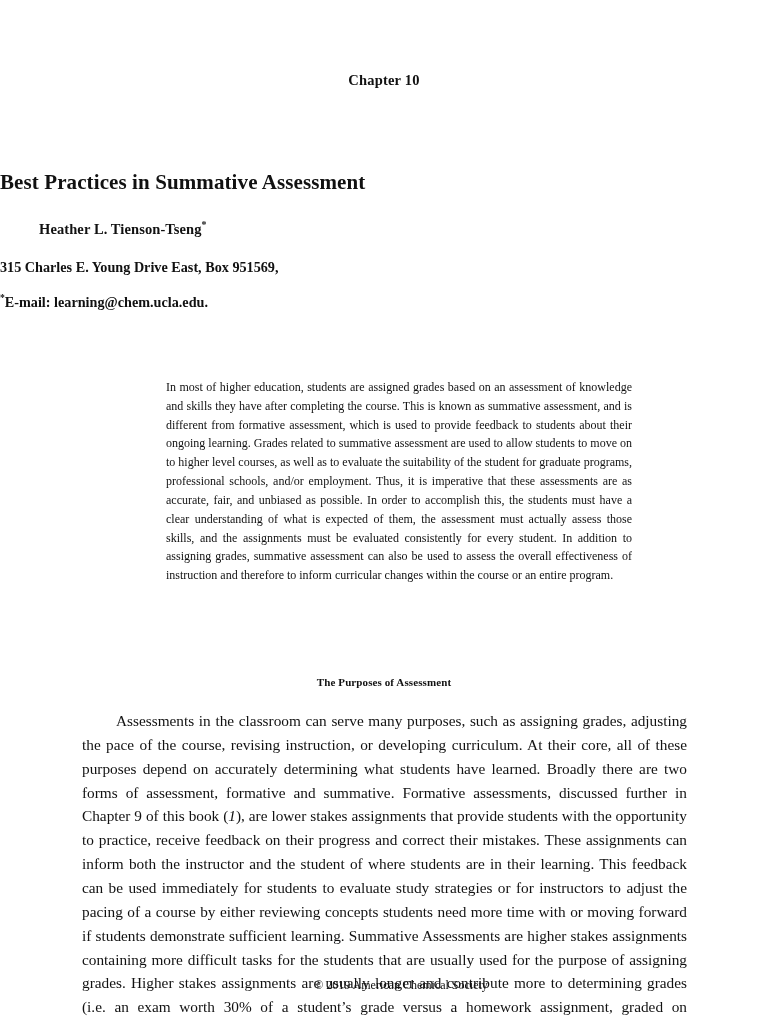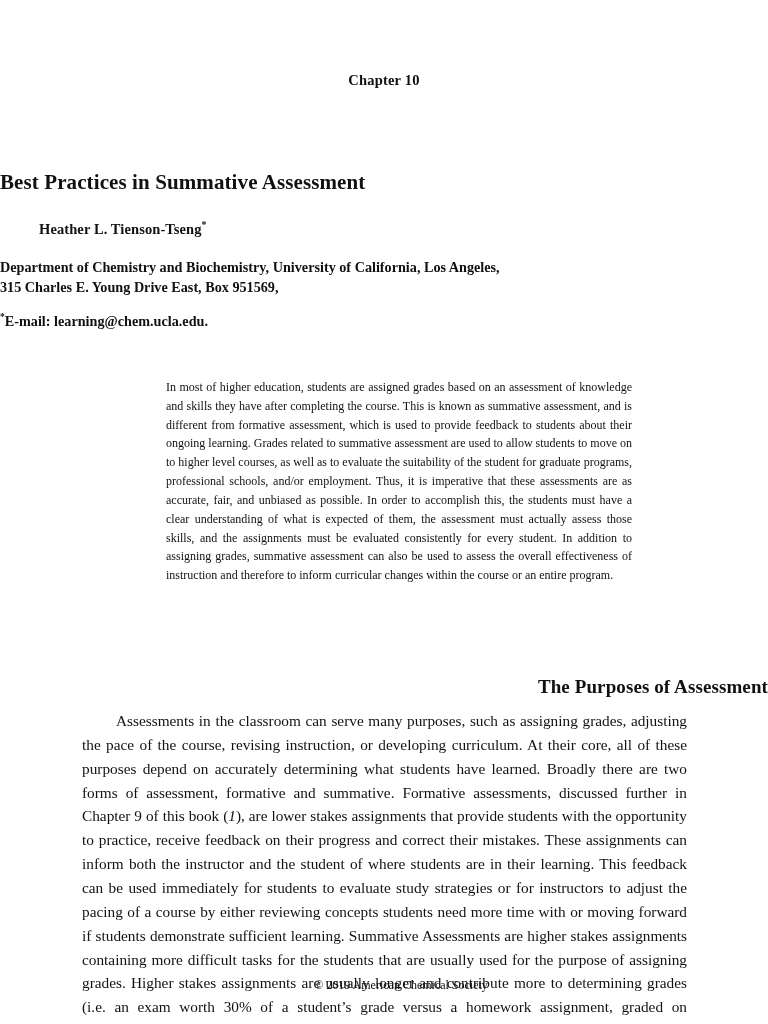--- a/index.html
+++ b/index.html
@@ -93,22 +93,22 @@
     text-justify: inter-word;
     hyphens: none;
   }
 
   
   .section-heading {
     position: absolute;
     top: 676px;
     left: 0;
     width: 768px;
-    text-align: right;
-    font-size: 19px;
+    text-align: center;
+    font-size: 11px;
     font-weight: bold;
     letter-spacing: 0.1px;
   }
 
   .body-text {
     position: absolute;
     top: 709px;
     left: 82px;
     width: 605px;
     font-size: 15.3px;
@@ -140,21 +140,20 @@
   <div class="chapter-head">Chapter 10</div>
 
   <div class="title-block">
     <div class="doc-title">Best Practices in Summative Assessment</div>
 
     <div class="author">
       <span>Heather L. Tienson-Tseng</span><sup>*</sup>
     </div>
 
     <div class="affiliation">
-      <span class="aff-line">Department of Chemistry and Biochemistry, University of California, Los Angeles,</span>
       <span class="aff-line">315 Charles E. Young Drive East, Box 951569,</span>
     </div>
 
     <div class="email">
       <sup>*</sup><span>E-mail: learning@chem.ucla.edu.</span>
     </div>
   </div>
 
   <div class="abstract">In most of higher education, students are assigned grades based on an assessment of knowledge and skills they have after completing the course. This is known as summative assessment, and is different from formative assessment, which is used to provide feedback to students about their ongoing learning. Grades related to summative assessment are used to allow students to move on to higher level courses, as well as to evaluate the suitability of the student for graduate programs, professional schools, and/or employment. Thus, it is imperative that these assessments are as accurate, fair, and unbiased as possible. In order to accomplish this, the students must have a clear understanding of what is expected of them, the assessment must actually assess those skills, and the assignments must be evaluated consistently for every student. In addition to assigning grades, summative assessment can also be used to assess the overall effectiveness of instruction and therefore to inform curricular changes within the course or an entire program.</div>
 

